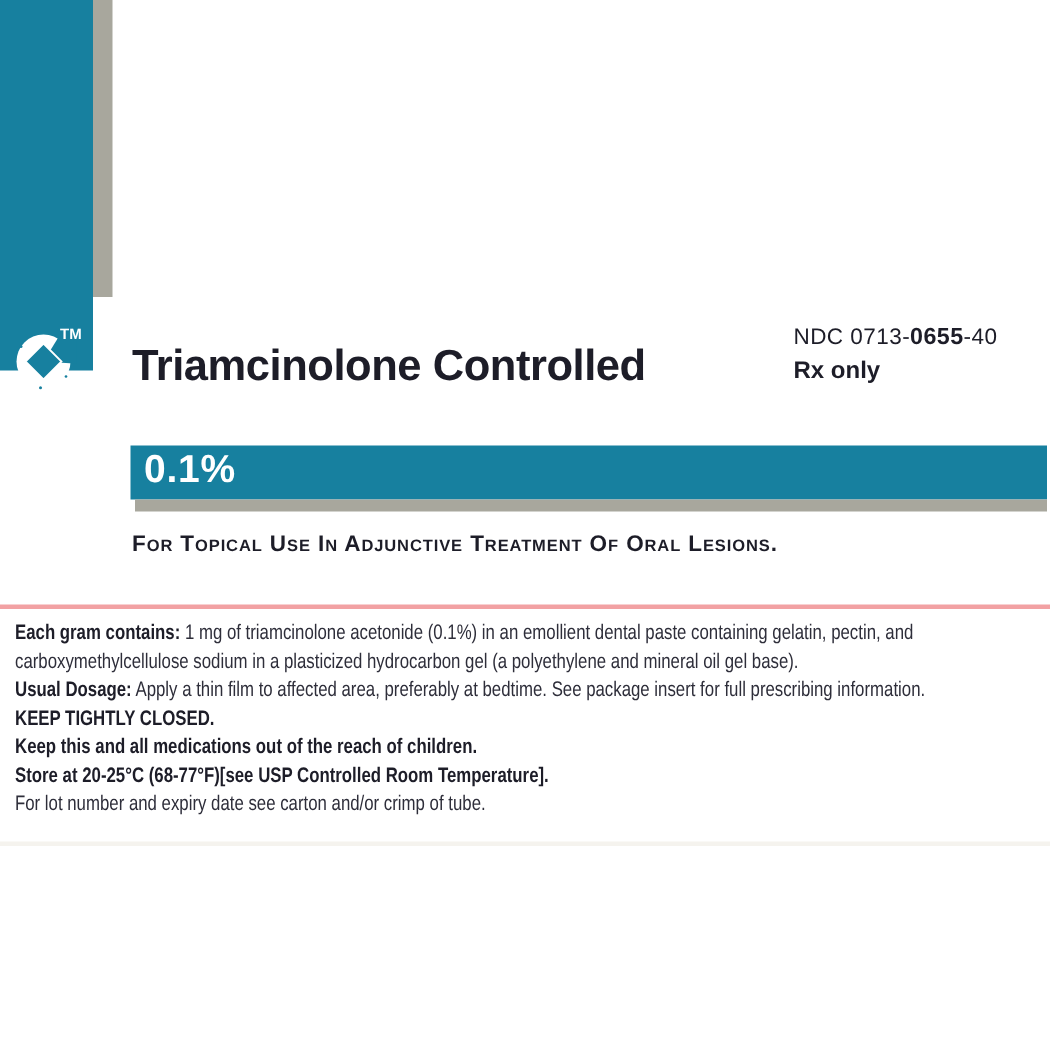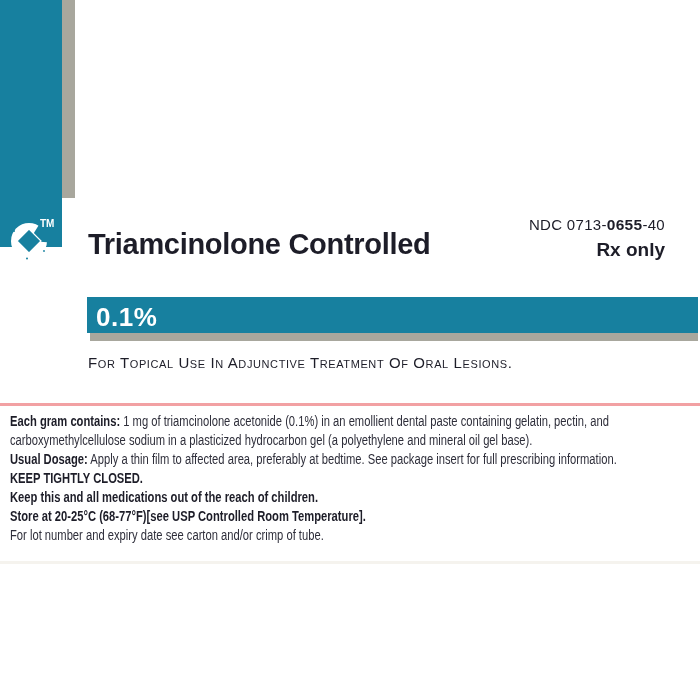--- a/index.html
+++ b/index.html
@@ -22,32 +22,32 @@
   .v-gray{position:absolute;left:62px;top:205;width:13px;height:198px;background:var(--gray-strip);}
   .logo-svg{position:absolute;left:9px;top:219px;}
   .tm{position:absolute;left:40px;top:218px;color:#fff;font-weight:bold;font-size:10px;letter-spacing:0;}
   .net-weight{position:absolute;left:16px;top:342px;color:#fff;font-weight:bold;white-space:nowrap;}
   .net-weight .num{font-size:27px;}
   .net-weight .unit{font-size:15px;position:relative;top:1px;margin-left:2px;}
 
   
   .title{position:absolute;left:88px;top:228px;font-weight:bold;font-size:29px;line-height:32px;color:var(--dark);letter-spacing:-0.3px;white-space:nowrap;}
   .title .teal{color:var(--teal-text);}
-  .ndc-block{position:absolute;right:35px;top:216px;text-align:right;color:var(--dark);}
+  .ndc-block{position:absolute;right:35px;top:216px;color:var(--dark);}
   .ndc-line{font-size:15px;letter-spacing:0.3px;white-space:nowrap;}
   .ndc-line b{font-size:15.5px;}
-  .rx-line{font-size:19px;font-weight:bold;margin-top:5px;}
+  .rx-line{font-size:16px;font-weight:bold;margin-top:5px;}
 
   
-  .strength-bar{position:absolute;left:87px;top:297px;width:611px;height:36px;background:var(--teal);display:flex;align-items:flex-end;}
+  .strength-bar{position:absolute;left:87px;top:297px;width:611px;height:36px;background:var(--teal);display:flex;align-items:flex-start;}
   .strength-bar .pct{color:#fff;font-weight:bold;font-size:26px;padding-left:9px;letter-spacing:0.5px;}
   .h-gray{position:absolute;left:90px;top:333px;width:608px;height:8px;background:var(--gray-strip);}
 
   
-  .indication{position:absolute;left:88px;top:354px;font-weight:normal;font-size:15px;color:var(--dark);font-variant:small-caps;letter-spacing:0.6px;white-space:nowrap;}
+  .indication{position:absolute;left:88px;top:354px;font-weight:bold;font-size:15px;color:var(--dark);font-variant:small-caps;letter-spacing:0.6px;white-space:nowrap;}
 
   
   .pink-line{position:absolute;left:0;top:403px;width:700px;height:3px;background:var(--pink);}
   .faint-line{position:absolute;left:0;top:561px;width:700px;height:3px;background:var(--faint);}
 
   
   .info{position:absolute;left:10px;top:412px;width:860px;transform:scaleX(0.8);transform-origin:left top;color:var(--body);font-size:14px;}
   .info-line{line-height:19px;white-space:nowrap;}
   .info-line b{color:var(--dark);}
 </style>

